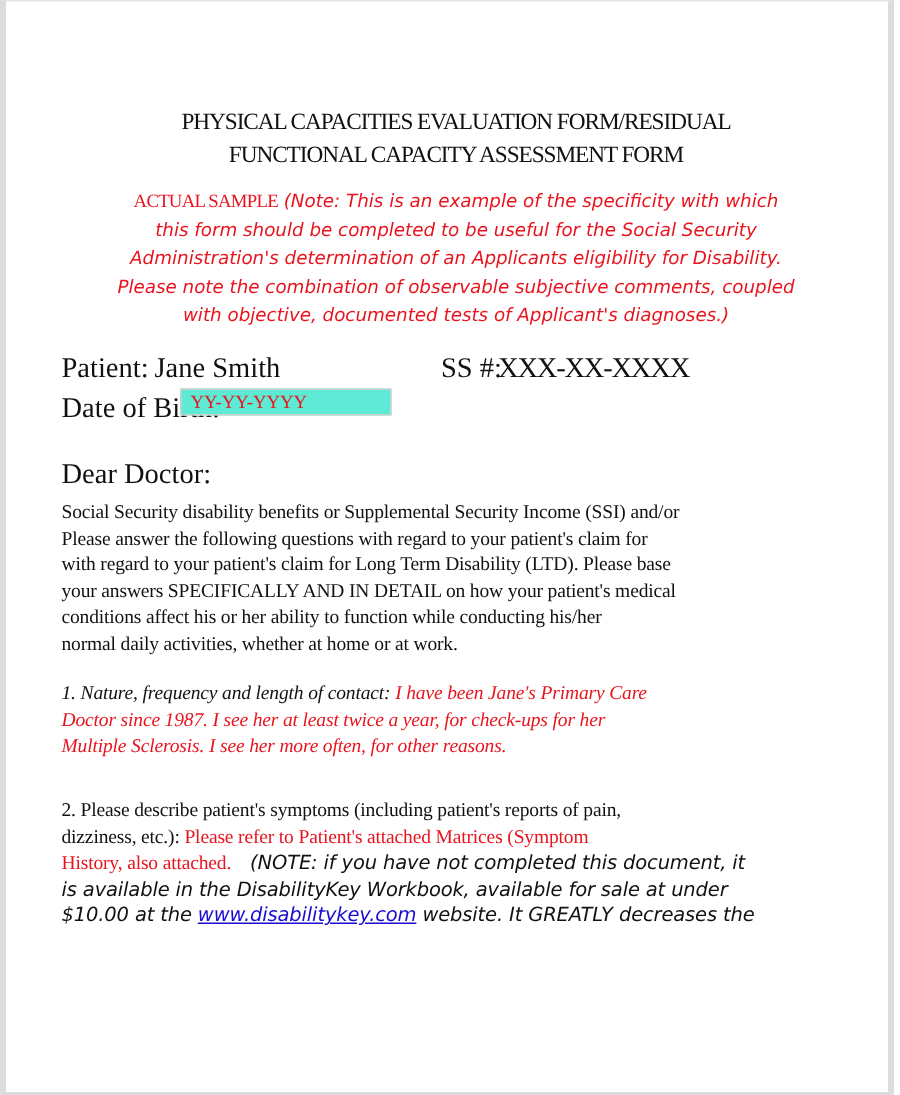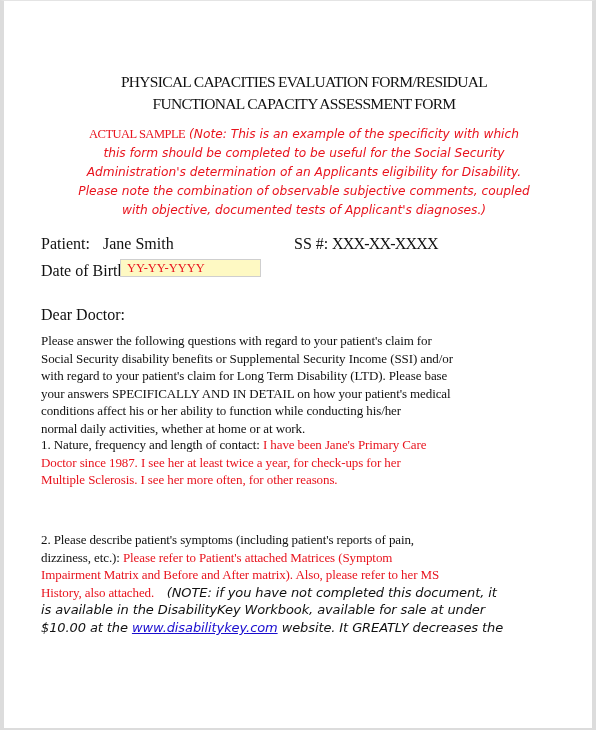--- a/index.html
+++ b/index.html
@@ -18,24 +18,24 @@
     .red { color: #e8141e; }
     .title {
       position: absolute; left: 0; width: 600px; text-align: center;
       font-size: 15.5px; letter-spacing: -0.7px; color: #111; line-height: 22px;
     }
     .note {
       position: absolute; left: 0; width: 600px; top: 124px; text-align: center;
       font-size: 12.2px; line-height: 19px; font-style: italic;
     }
     .note .lead { font-style: normal; font-family: "Liberation Serif", serif; font-size: 12.5px; letter-spacing: -0.5px; text-align: center; }
-    .line { position: absolute; font-size: 16px; color: #111; white-space: nowrap; }
+    .line { position: absolute; font-size: 19px; color: #111; white-space: nowrap; }
     .dob-box {
       position: absolute; left: 116px; top: 258px; width: 141px; height: 18px;
-      border: 1px solid #cfcfcf; box-sizing: border-box; background: #fef9c3;
+      border: 1px solid #cfcfcf; box-sizing: border-box; background: #5eead4;
       font-size: 12.5px; padding-left: 6px; line-height: 16px;
     }
     .para {
       position: absolute; left: 37px; width: 520px;
       font-size: 13px; line-height: 17.6px; color: #111; letter-spacing: -0.1px;
     }
     .ital { font-style: italic; font-family: "DejaVu Sans", sans-serif; font-size: 13px; color: #111; }
     a.link { color: #1a0dcf; text-decoration: underline; }
   </style>
 </head>
@@ -61,44 +61,43 @@
   <div class="line serif red" style="left:99px; top:234px;">Jane Smith</div>
   <div class="line serif" style="left:290px; top:234px;text-align:center;">SS #:</div>
   <div class="line serif red" style="left:328px; top:234px; letter-spacing:-0.8px;">XXX-XX-XXXX</div>
 
   <div class="line serif" style="left:37px; top:261px;">Date of Birth:</div>
   <div class="dob-box serif red">YY-YY-YYYY</div>
 
   <div class="line serif" style="left:37px; top:305px;">Dear Doctor:</div>
 
   <div class="para serif" style="top:331px;">
+    <div>Social Security disability benefits or Supplemental Security Income (SSI) and/or</div>
     <div>Please answer the following questions with regard to your patient's claim for</div>
-    <div>Social Security disability benefits or Supplemental Security Income (SSI) and/or</div>
     <div>with regard to your patient's claim for Long Term Disability (LTD).  Please base</div>
     <div>your answers SPECIFICALLY AND IN DETAIL on how your patient's medical</div>
     <div>conditions affect his or her ability to function while conducting his/her</div>
     <div>normal daily activities, whether at home or at work.</div>
   </div>
 
-  <div class="para serif" style="top:435px;">
+  <div class="para serif" style="top:452px;font-style:italic;">
     <div>
       <span>1.  Nature, frequency and length of contact:</span>
       <span class="red">I have been Jane's Primary Care</span>
     </div>
     <div class="red">Doctor since 1987.  I see her at least twice a year, for check-ups for her</div>
     <div class="red">Multiple Sclerosis.  I see her more often, for other reasons.</div>
   </div>
 
   <div class="para serif" style="top:530px;">
     <div>2.  Please describe patient's symptoms (including patient's reports of pain,</div>
     <div>
       <span>dizziness, etc.):</span>
       <span class="red">Please refer to Patient's attached Matrices (Symptom</span>
     </div>
-    <div class="red">Impairment Matrix and Before and After matrix).  Also, please refer to her MS</div>
     <div>
       <span class="red">History, also attached.</span>
       &nbsp;&nbsp;
       <span class="ital">(NOTE: if you have not completed this document, it</span>
     </div>
     <div class="ital">is available in the DisabilityKey Workbook, available for sale at under</div>
     <div class="ital">
       <span>$10.00 at the</span>
       <a class="link" href="#">www.disabilitykey.com</a>
       <span>website.  It GREATLY decreases the</span>

